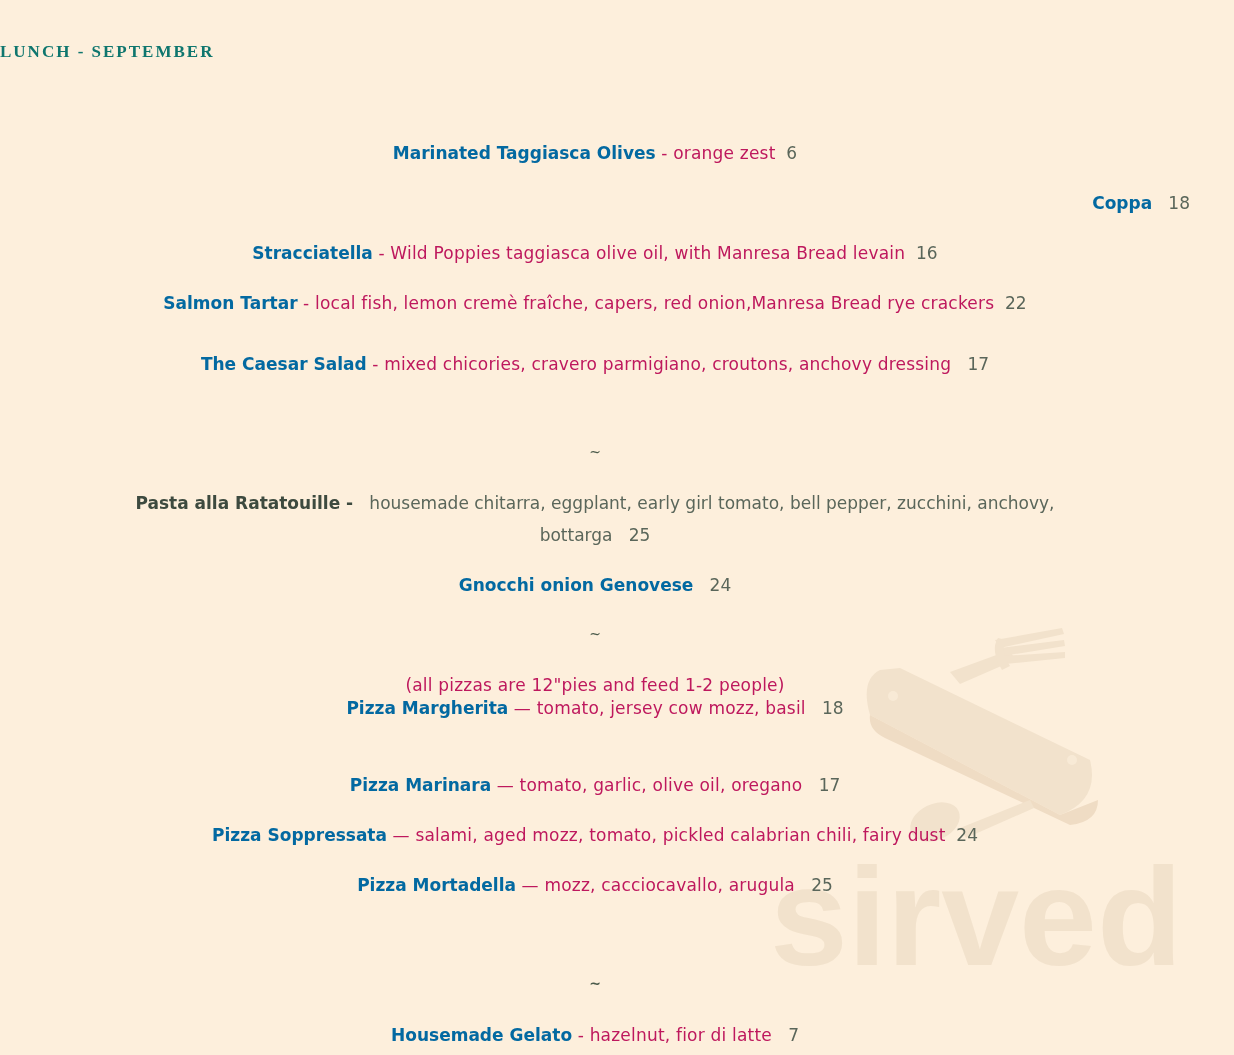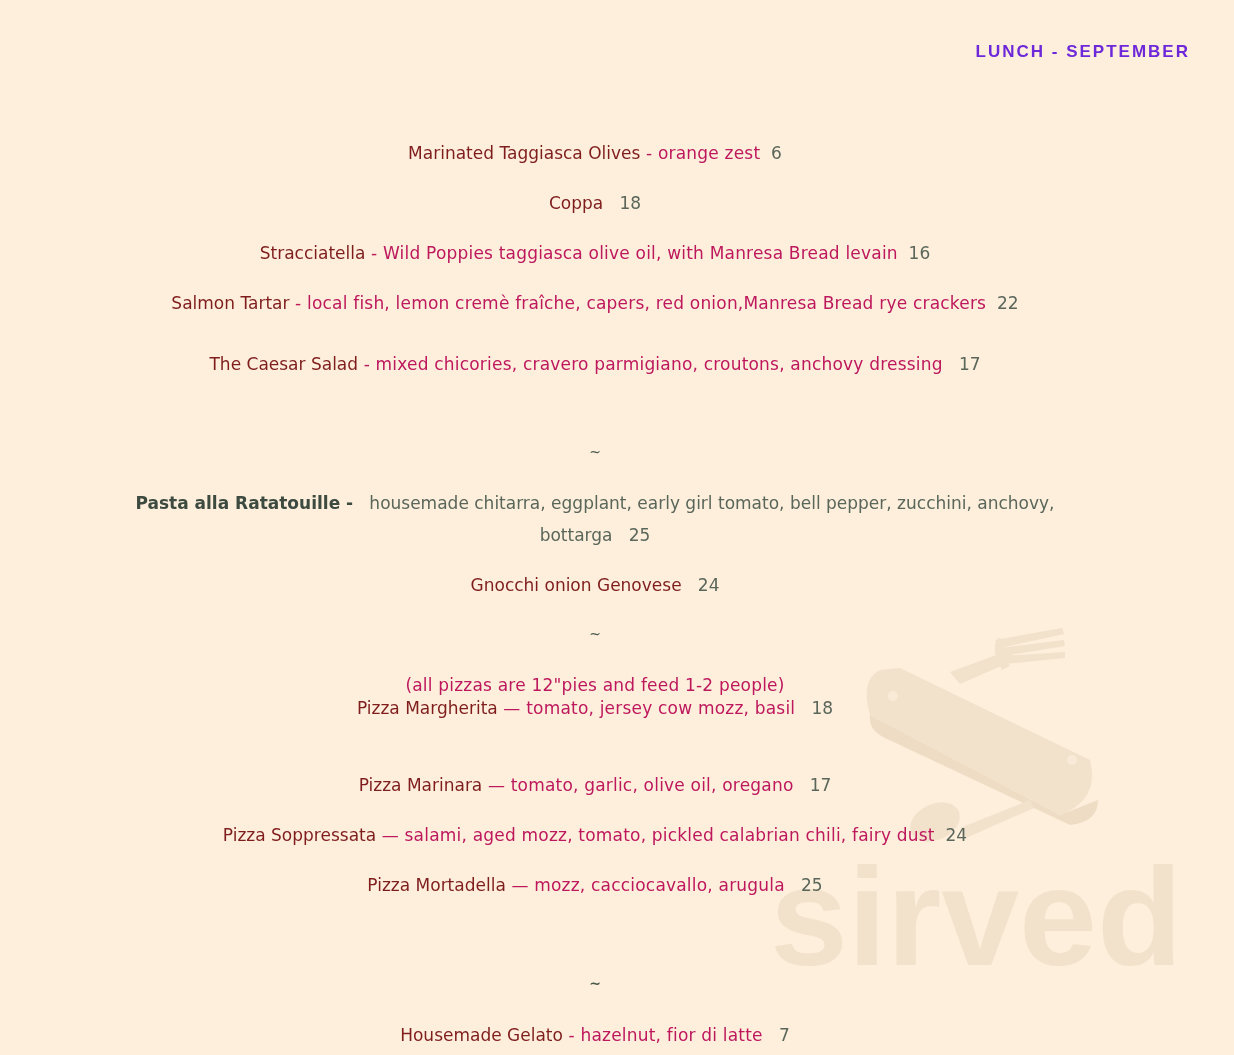--- a/index.html
+++ b/index.html
@@ -24,39 +24,39 @@
   }
   .menu {
     position: relative;
     z-index: 1;
     width: 1234px;
   }
   .title {
     position: absolute;
     left: 0; width: 1190px;
     top: 42px;
-    text-align: right;
-    font-family: Liberation Sans, sans-serif;
+    text-align: left;
+    font-family: Liberation Serif, serif;
     font-weight: bold;
     font-size: 17px;
     letter-spacing: 2px;
-    color: #6d28d9;
+    color: #0f766e;
   }
   .line {
     position: absolute;
     left: 0;
     width: 1190px;
     text-align: center;
     font-size: 17px;
     line-height: 32px;
     white-space: nowrap;
   }
   .line .name {
-    font-weight: normal;
-    color: #7f1d1d;
+    font-weight: bold;
+    color: #0369a1;
   }
   .line .desc {
     color: #be185d;
     letter-spacing: 0.2px;
   }
   .line .price {
     color: #5a665a;
   }
   .tilde {
     position: absolute;
@@ -98,21 +98,21 @@
   <text x="770" y="965" font-family="Liberation Sans, sans-serif" font-weight="bold" font-size="140" fill="#f2e2cc">sirved</text>
 </svg>
 
 <div class="menu">
   <div class="title">LUNCH - SEPTEMBER</div>
 
   <div class="line" style="top:137px;">
     <span class="name">Marinated Taggiasca Olives</span><span class="desc"> - orange zest</span>&nbsp;&nbsp;<span class="price">6</span>
   </div>
 
-  <div class="line" style="top:187px;">
+  <div class="line" style="top:187px;text-align:right;">
     <span class="name">Coppa</span>&nbsp;&nbsp;&nbsp;<span class="price">18</span>
   </div>
 
   <div class="line" style="top:237px;">
     <span class="name">Stracciatella</span><span class="desc"> - Wild Poppies taggiasca olive oil, with Manresa Bread levain</span>&nbsp;&nbsp;<span class="price">16</span>
   </div>
 
   <div class="line" style="top:287px;">
     <span class="name">Salmon Tartar</span><span class="desc"> - local fish, lemon cremè fraîche, capers, red onion,Manresa Bread rye crackers</span>&nbsp;&nbsp;<span class="price">22</span>
   </div>

